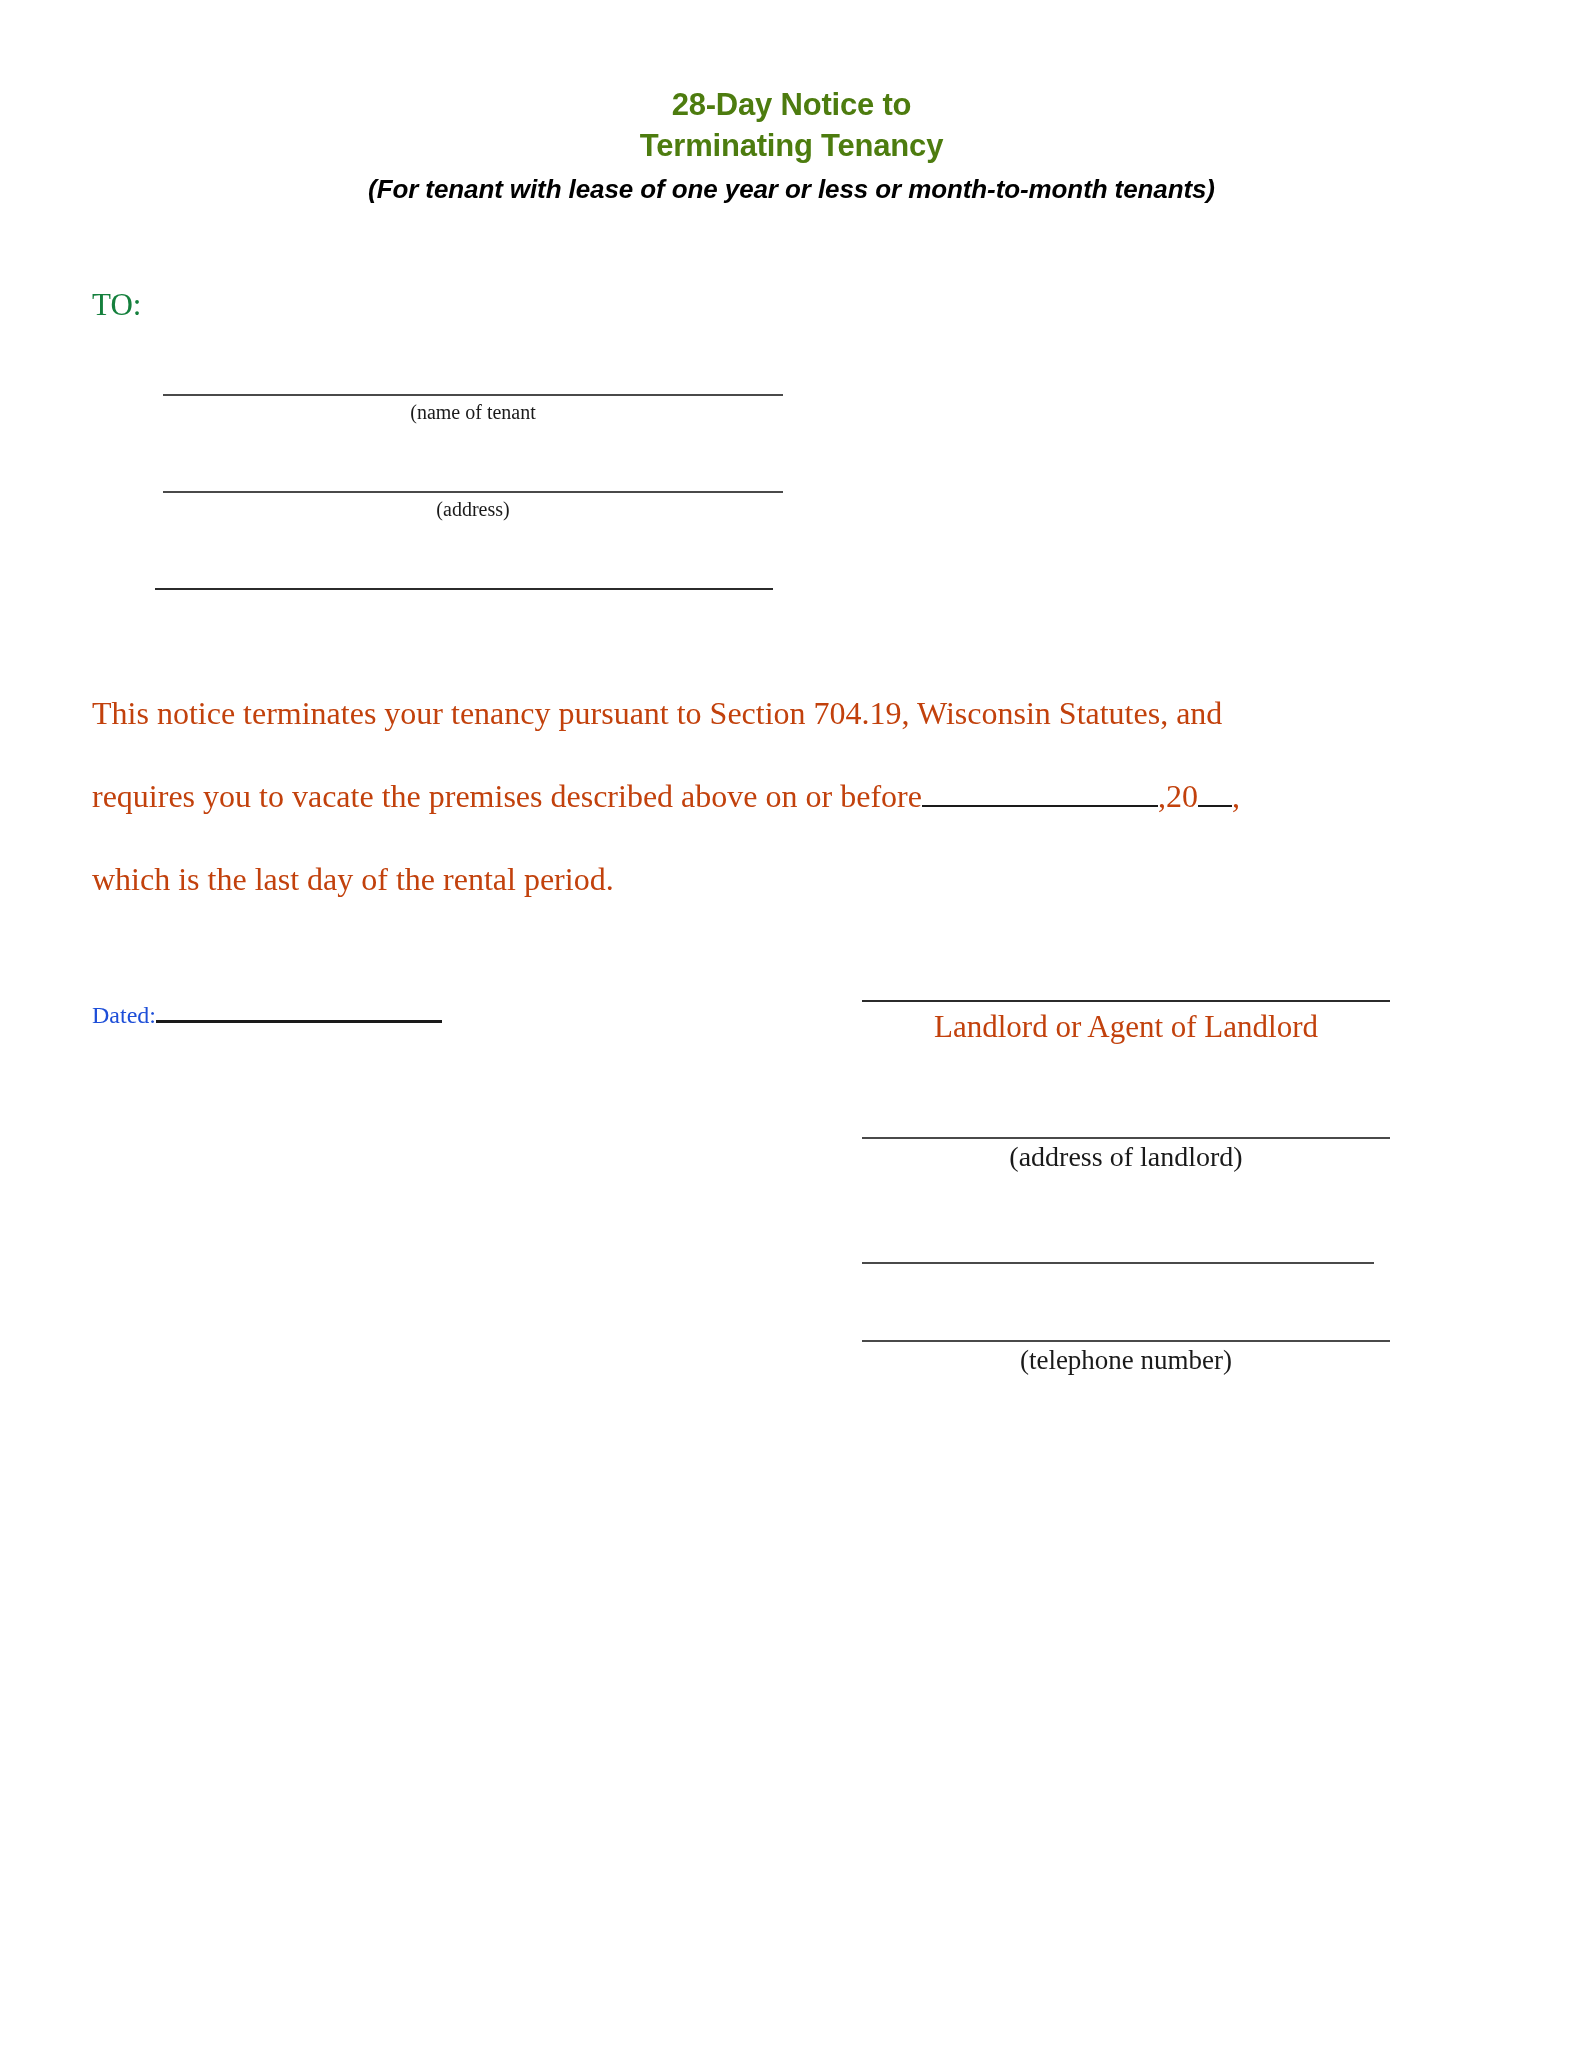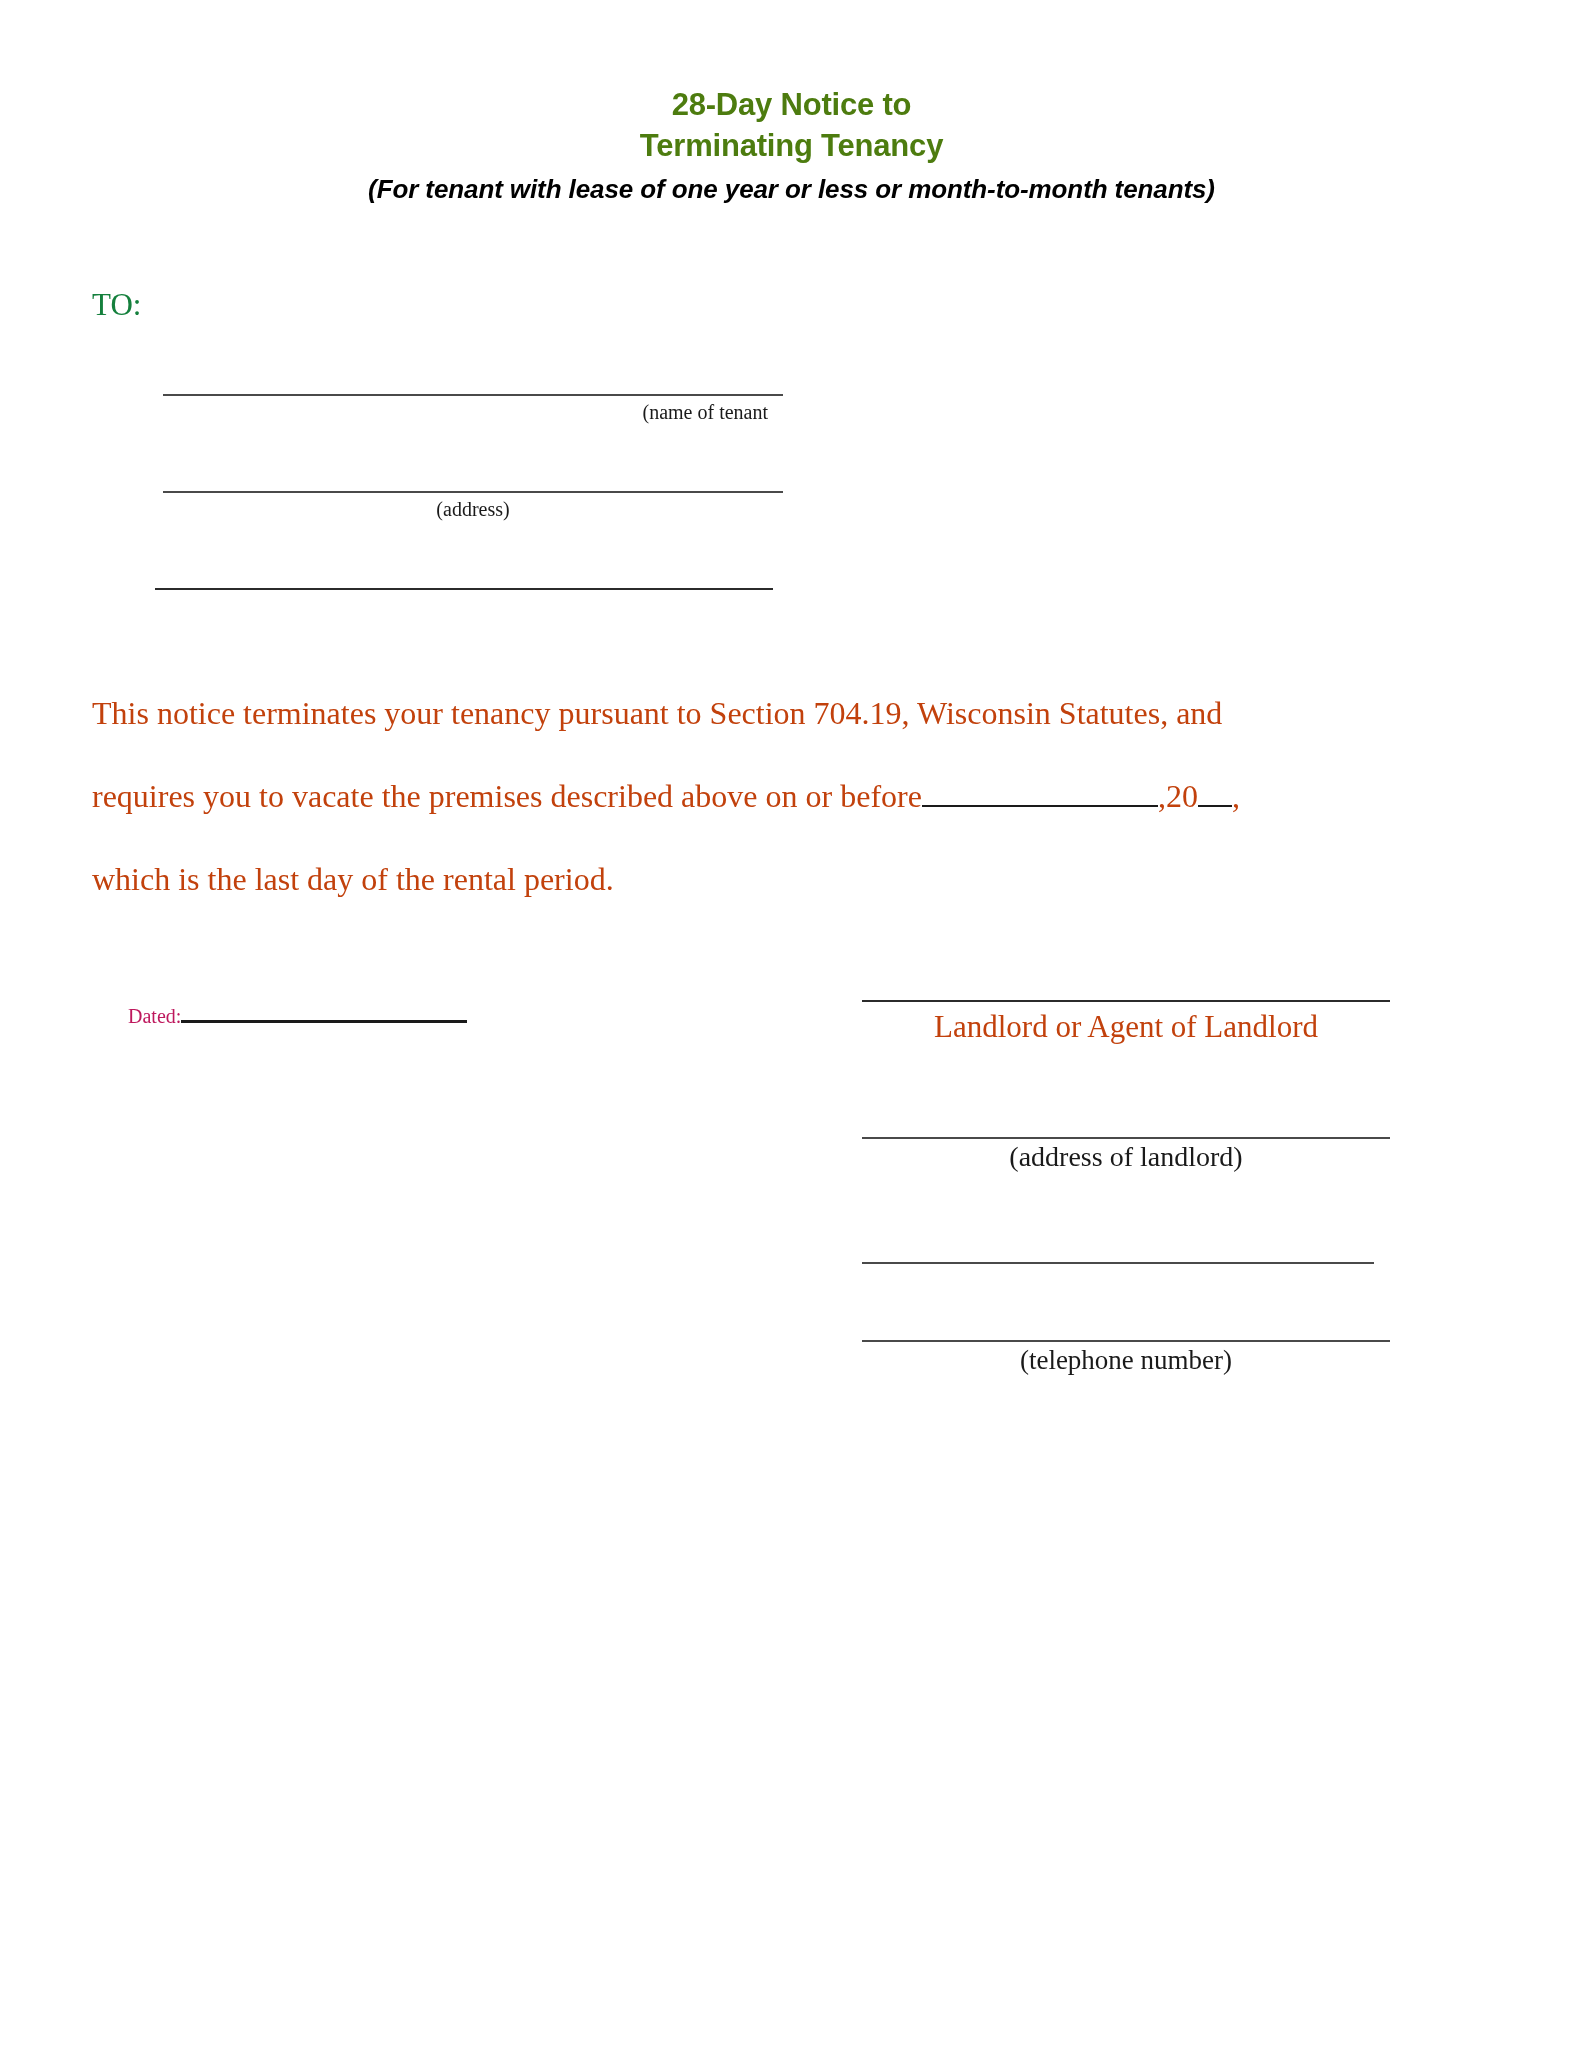--- a/index.html
+++ b/index.html
@@ -93,25 +93,24 @@
   }
   .blank-long { width: 236px; height: 28px; }
   .blank-short { width: 34px; height: 28px; }
 
   
   .dated {
     position: absolute;
     left: 92px;
     top: 990px;
     font-family: "Liberation Serif", "DejaVu Serif", serif;
-    font-size: 20px;
+    font-size: 24px;
     line-height: 40px;
     white-space: nowrap;
-    color: #be185d;
-    margin-left: 36px;
+    color: #1d4ed8;
   }
   .dated .blank-dated {
     display: inline-block;
     width: 286px;
     height: 30px;
     border-bottom: 3px solid #1a1a1a;
     vertical-align: baseline;
   }
 
   
@@ -132,21 +131,21 @@
 
   <div class="title-block">
     <div class="title-line">28-Day Notice to</div>
     <div class="title-line">Terminating Tenancy</div>
     <div class="subtitle-line">(For tenant with lease of one year or less or month-to-month tenants)</div>
   </div>
 
   <div class="to-label">TO:</div>
 
   <div class="rule" style="left:163px; top:394px; width:620px;"></div>
-  <div class="caption" style="left:148px; top:400px; width:620px;text-align:right;">(name of tenant</div>
+  <div class="caption" style="left:163px; top:400px; width:620px;">(name of tenant</div>
 
   <div class="rule" style="left:163px; top:491px; width:620px;"></div>
   <div class="caption" style="left:163px; top:497px; width:620px;">(address)</div>
 
   <div class="rule dark" style="left:155px; top:588px; width:618px;"></div>
   <div class="caption" style="left:155px; top:594px; width:618px;"></div>
 
   <div class="body-par">
     <span class="ln">This notice terminates your tenancy pursuant to Section 704.19, Wisconsin Statutes, and</span>
     <span class="ln"><span>requires you to vacate the premises described above on or before</span><span class="blank-ul blank-long"></span><span>,20</span><span class="blank-ul blank-short"></span><span>,</span></span>

